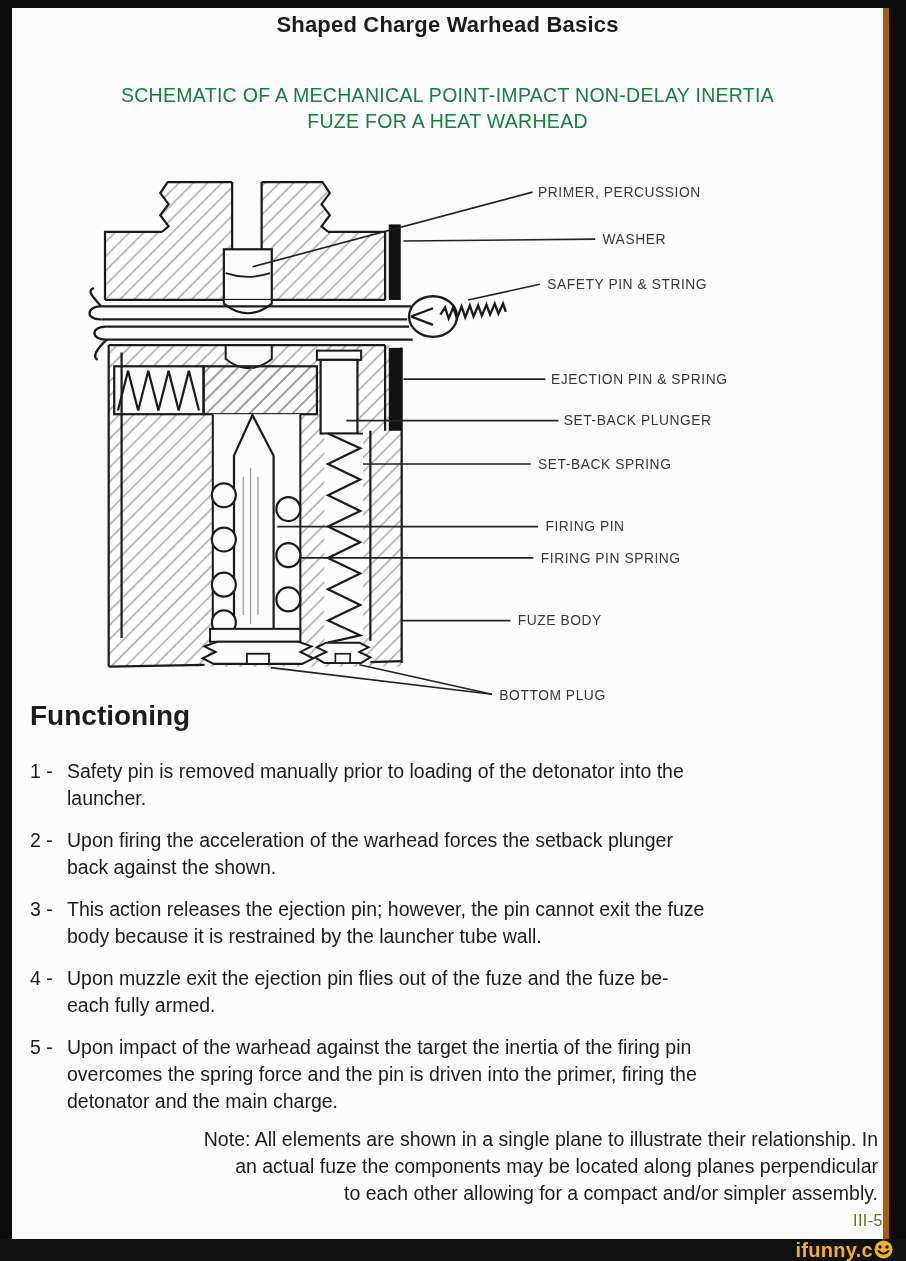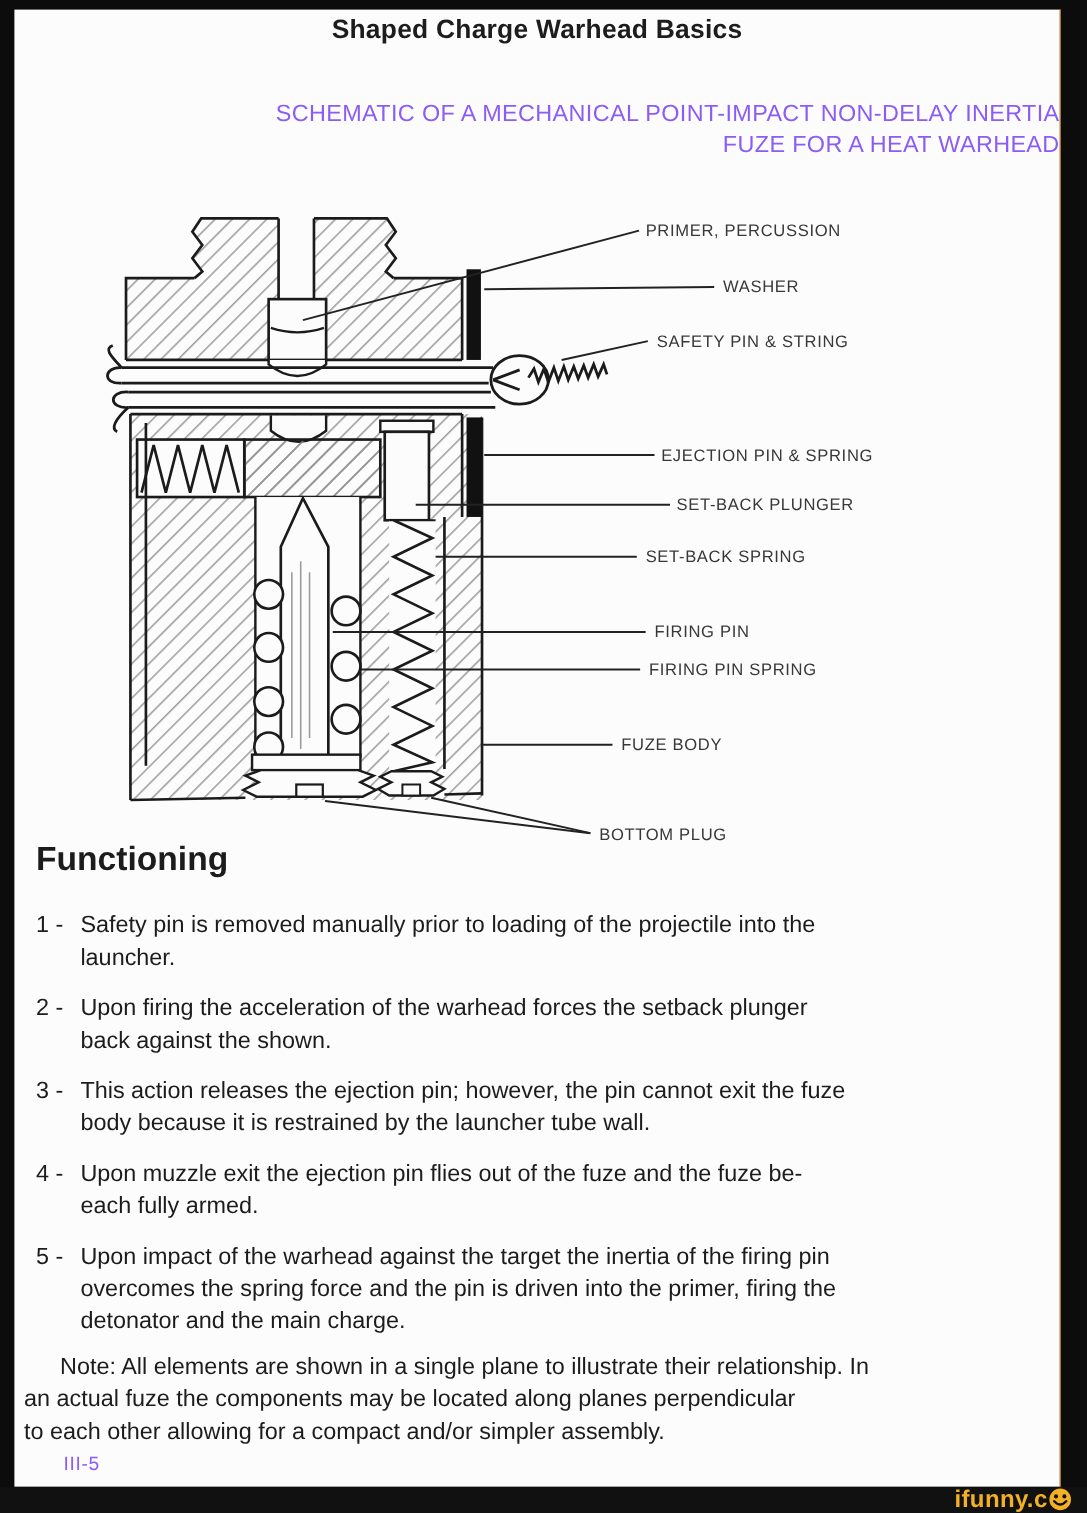--- a/index.html
+++ b/index.html
@@ -5,52 +5,53 @@
   html,body{margin:0;padding:0;}
   body{
     width:906px;height:1261px;position:relative;
     background:#0c0c0c;
     font-family:"Liberation Sans", sans-serif;
     overflow:hidden;
   }
   .page{
     position:absolute;left:12px;top:8px;width:871px;height:1231px;
     background:#fcfcfc;color:#1c1c1c;
-    border-right:1px solid #a16207;
+    border-right:6px solid #a16207;
   }
   .title{
     position:absolute;top:4px;left:0;right:0;
     text-align:center;font-size:22px;font-weight:bold;letter-spacing:.2px;
   }
   .subtitle{
     position:absolute;top:74px;left:0;right:0;
-    text-align:right;font-size:19.5px;line-height:26px;
-    white-space:pre-line;letter-spacing:.3px;color:#8b5cf6;
+    text-align:center;font-size:19.5px;line-height:26px;
+    white-space:pre-line;letter-spacing:.3px;color:#15803d;
   }
   .diagram{position:absolute;left:58px;top:132px;}
   .diagram text{
     font-family:"Liberation Sans", sans-serif;
     font-size:15px;fill:#383838;letter-spacing:.6px;
   }
   .functioning-heading{
     position:absolute;left:18px;top:692px;
     font-size:28px;font-weight:bold;
   }
   .func-list{position:absolute;left:18px;top:750px;width:848px;}
   .item{display:flex;margin-bottom:15px;font-size:19.5px;line-height:27px;}
   .item .num{flex:0 0 37px;}
   .item .itext{white-space:pre-line;flex:1;}
   .note{
     position:absolute;left:8px;top:1118px;width:858px;
     font-size:19.5px;line-height:27px;white-space:pre-line;
     text-indent:30px;
+    text-align:right;
   }
   .page-number{
     position:absolute;left:0;right:0;top:1204px;
-    text-align:left;font-size:16px;color:#8b5cf6;letter-spacing:.5px;padding-left:41px;
+    text-align:right;font-size:16px;color:#4d7c0f;letter-spacing:.5px;padding-left:41px;
   }
   .bottom-bar{
     position:absolute;left:0;right:0;bottom:0;height:22px;background:#111;
   }
   .watermark{
     position:absolute;right:13px;bottom:0px;height:22px;
     display:flex;align-items:center;
     font-size:20px;font-weight:bold;letter-spacing:.3px;
     color:#f2b124;
   }
@@ -173,21 +174,21 @@
     <text x="581" y="573">FIRING PIN SPRING</text>
     <text x="556" y="641">FUZE BODY</text>
     <text x="536" y="722">BOTTOM PLUG</text>
   </svg>
 
   <div class="functioning-heading">Functioning</div>
 
   <div class="func-list">
     <div class="item">
       <span class="num">1 -</span>
-      <span class="itext">Safety pin is removed manually prior to loading of the projectile into the
+      <span class="itext">Safety pin is removed manually prior to loading of the detonator into the
 launcher.</span>
     </div>
     <div class="item">
       <span class="num">2 -</span>
       <span class="itext">Upon firing the acceleration of the warhead forces the setback plunger
 back against the shown.</span>
     </div>
     <div class="item">
       <span class="num">3 -</span>
       <span class="itext">This action releases the ejection pin; however, the pin cannot exit the fuze

